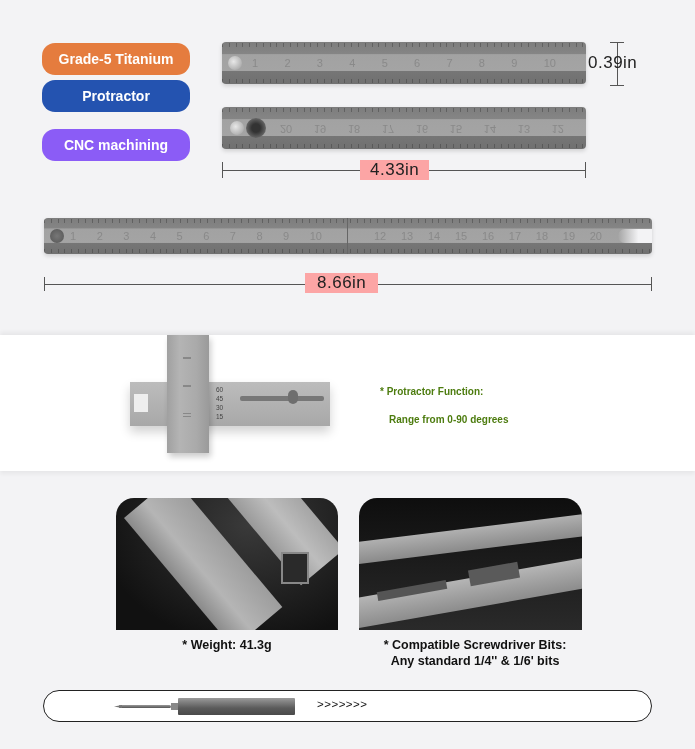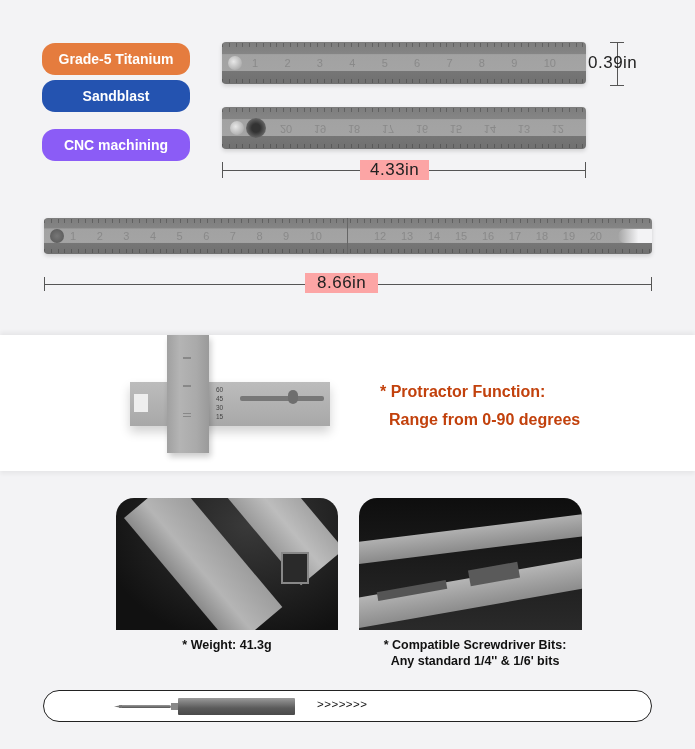--- a/index.html
+++ b/index.html
@@ -50,42 +50,42 @@
       font-family: "Liberation Sans", sans-serif; background: #fca5a5; padding: 0 6px;
     }
 
     
     .band {
       position: absolute; left: 0; top: 335px; width: 695px; height: 136px;
       background: #ffffff;
       box-shadow: 0 -3px 4px rgba(0,0,0,0.05), 0 3px 4px rgba(0,0,0,0.05);
     }
     .feat-text {
-      position: absolute; font-weight: bold; font-size: 16px; color: #c2410c;
+      position: absolute; font-weight: bold; font-size: 10px; color: #4d7c0f;
       font-family: "Liberation Sans", sans-serif; line-height: 20px;
     }
 
     .photo {
       position: absolute; border-radius: 18px 18px 0 0; overflow: hidden;
     }
     .caption {
       position: absolute; font-weight: bold; font-size: 12.5px; color: #111; text-align: center;
       font-family: "Liberation Sans", sans-serif; line-height: 16px;
     }
 
     .refill-box {
       position: absolute; left: 43px; top: 690px; width: 609px; height: 32px;
       border: 1.5px solid #222; border-radius: 16px; background: #fff;
     }
   </style>
 </head>
 <body>
 
 <div class="pill" style="top:43px;background:#e57c3e;">Grade-5 Titanium</div>
-<div class="pill" style="top:80px;background:#2453b0;">Sandblast</div>
+<div class="pill" style="top:80px;background:#2453b0;">Protractor</div>
 <div class="pill" style="top:129px;background:#8b5cf6;">CNC machining</div>
 
 <div class="ruler" style="left:222px;top:42px;width:364px;height:42px;">
   <div class="ticks-top"></div>
     <div class="ticks-bot"></div>
   <div class="hole" style="left:6px;top:14px;"></div>
   <div class="nums">
     <span>1</span>
       <span>2</span>
       <span>3</span>

